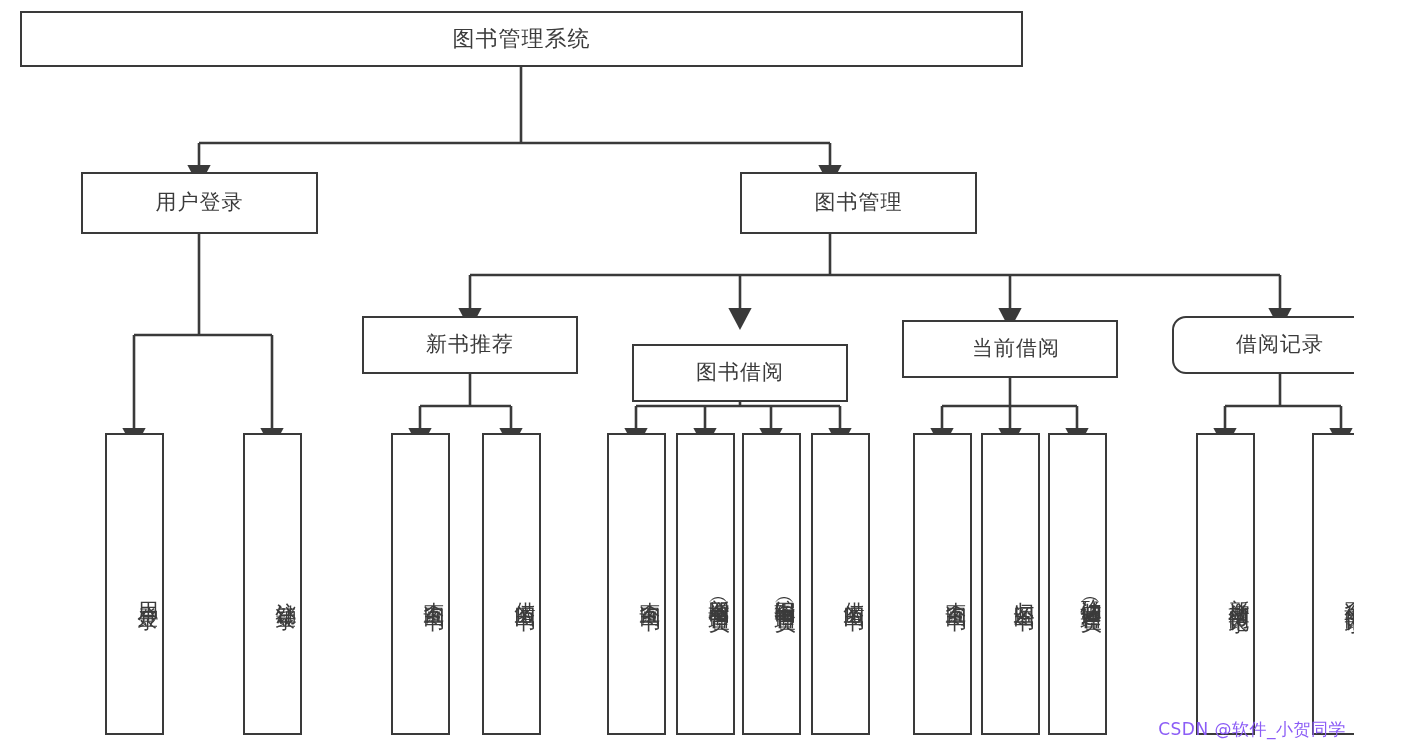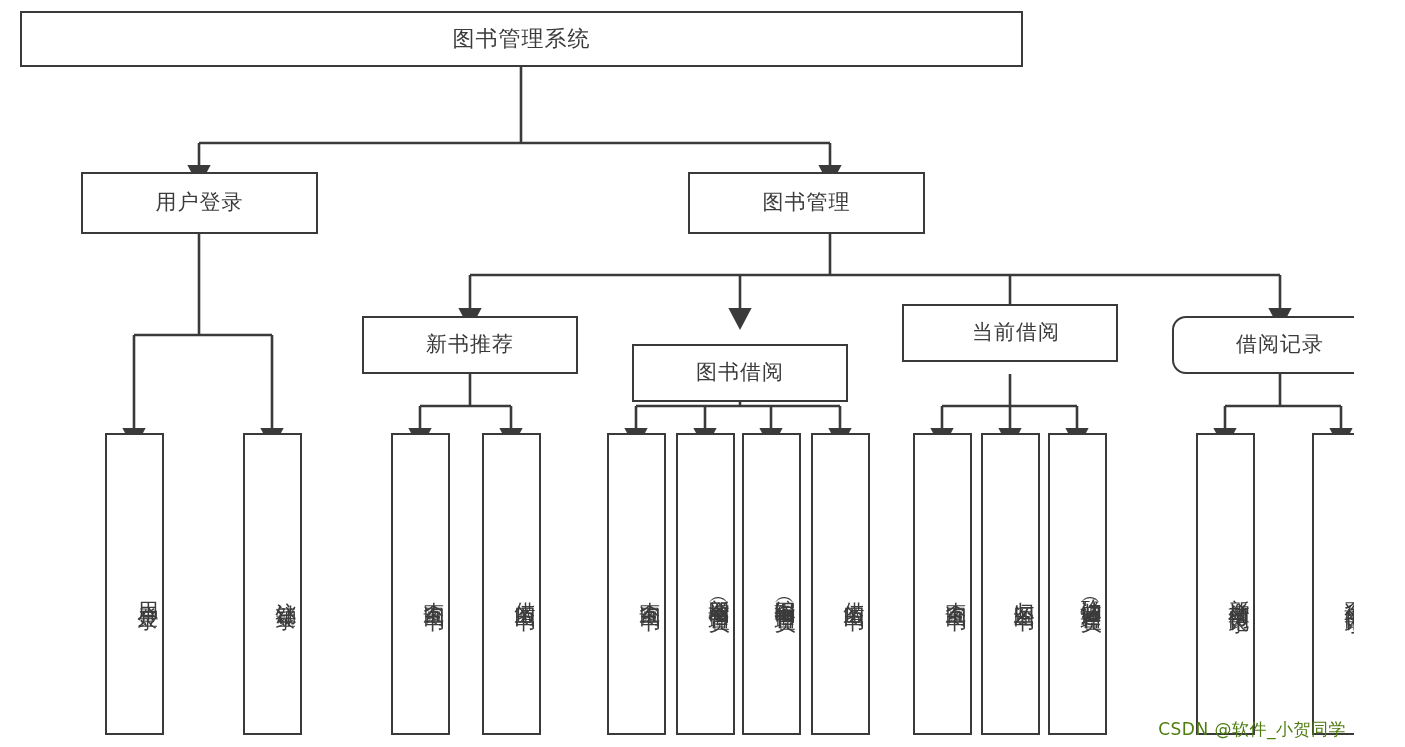--- a/index.html
+++ b/index.html
@@ -58,21 +58,21 @@
     top: 0;
     width: 1405px;
     height: 747px;
     pointer-events: none;
   }
   .watermark {
     position: absolute;
     right: 8px;
     bottom: 6px;
     font-size: 17px;
-    color: #4d7c0f;
+    color: #8b5cf6;
     letter-spacing: 0.5px;
     white-space: nowrap;
     font-family: "DejaVu Sans", "Liberation Sans", sans-serif;
   }
 </style>
 </head>
 <body>
 
 <div id="canvas">
 
@@ -128,31 +128,31 @@
     </g>
   </svg>
 
   <div class="node h root" style="left:20px; top:11px; width:1003px; height:56px;">
     <span>图书管理系统</span>
   </div>
 
   <div class="node h" style="left:81px; top:172px; width:237px; height:62px;">
     <span>用户登录</span>
   </div>
-  <div class="node h" style="left:688px; top:172px; width:237px; height:62px;">
+  <div class="node h" style="left:740px; top:172px; width:237px; height:62px;">
     <span>图书管理</span>
   </div>
 
   <div class="node h" style="left:362px; top:316px; width:216px; height:58px;text-align:center;">
     <span>新书推荐</span>
   </div>
   <div class="node h" style="left:632px; top:316px; width:216px; height:58px;margin-top:28px;">
     <span>图书借阅</span>
   </div>
-  <div class="node h" style="left:902px; top:304px; width:216px; height:58px;padding-left:12px;">
+  <div class="node h" style="left:902px; top:320px; width:216px; height:58px;padding-left:12px;">
     <span>当前借阅</span>
   </div>
   <div class="node h" style="left:1172px; top:316px; width:216px; height:58px;border-radius:14px;">
     <span>借阅记录</span>
   </div>
 
   <div class="node v" style="left:105px; top:433px; width:59px; height:302px;">
     <span class="vlabel">用户登录</span>
   </div>
   <div class="node v" style="left:243px; top:433px; width:59px; height:302px;">

